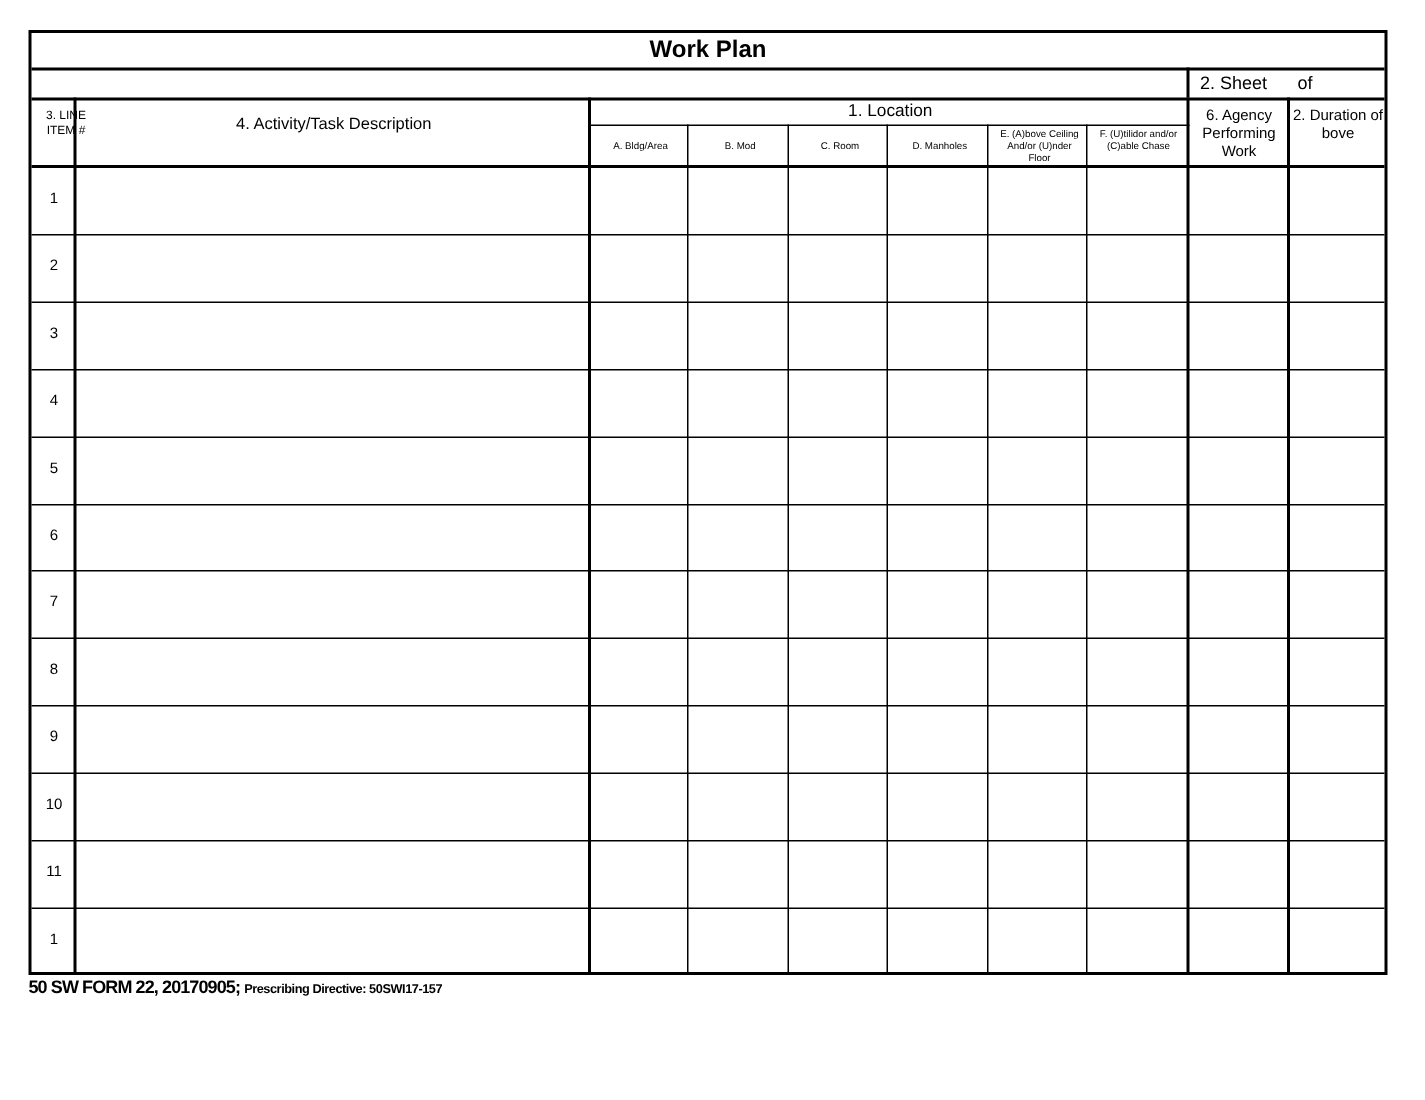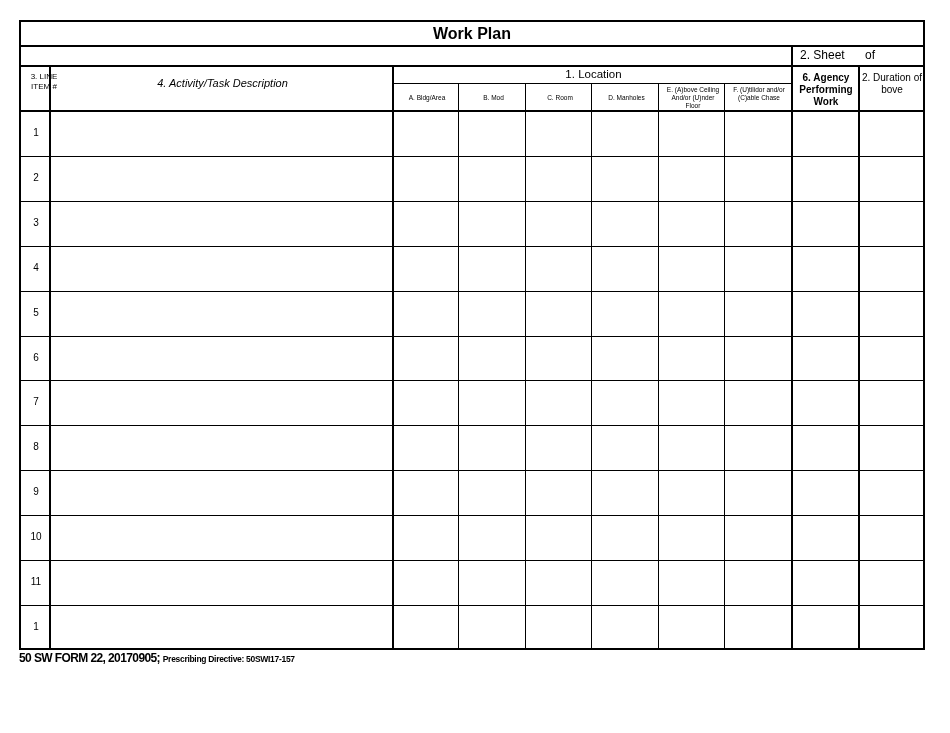--- a/index.html
+++ b/index.html
@@ -33,33 +33,33 @@
   <div class="abs sheet">
     <span>2. Sheet</span>
     <span class="of">of</span>
   </div>
   <div class="hline" style="left:0;top:43px;width:902px;border-top-width:2px;"></div>
 
   <div class="abs lh" style="left:0;top:50px;width:46px;">
     <div>3. LINE</div>
     <div>ITEM #</div>
   </div>
-  <div class="abs colhead" style="left:30px;top:55px;width:343px;font-style:italic;">4. Activity/Task Description</div>
+  <div class="abs colhead" style="left:30px;top:55px;width:343px;">4. Activity/Task Description</div>
 
   <div class="abs colhead" style="left:373px;top:44px;width:399px;height:17px;line-height:17px;font-size:11.5px;">1. Location</div>
   <div class="hline" style="left:373px;top:61px;width:399px;"></div>
 
   <div class="abs sub" style="left:373px;top:62px;width:66px;height:28px;">A. Bldg/Area</div>
   <div class="abs sub" style="left:439px;top:62px;width:67px;height:28px;">B. Mod</div>
   <div class="abs sub" style="left:506px;top:62px;width:66px;height:28px;">C. Room</div>
   <div class="abs sub" style="left:572px;top:62px;width:67px;height:28px;">D. Manholes</div>
   <div class="abs sub" style="left:641px;top:62px;width:62px;height:28px;padding:0 2px;">E. (A)bove Ceiling And/or (U)nder Floor</div>
   <div class="abs sub" style="left:706px;top:62px;width:64px;height:28px;padding:0 2px 8px;">F. (U)tilidor and/or (C)able Chase</div>
 
-  <div class="abs colhead" style="left:771px;top:50px;width:68px;font-size:10px;line-height:12px;font-weight:bold;">
+  <div class="abs colhead" style="left:771px;top:50px;width:68px;font-size:10px;line-height:12px;">
     <div>6. Agency</div>
     <div>Performing Work</div>
   </div>
   <div class="abs colhead" style="left:838px;top:50px;width:66px;font-size:10px;line-height:12px;">
     <div>2. Duration of</div>
     <div>bove</div>
   </div>
 
   <div class="hline" style="left:0;top:88px;width:902px;border-top-width:2px;"></div>
 

